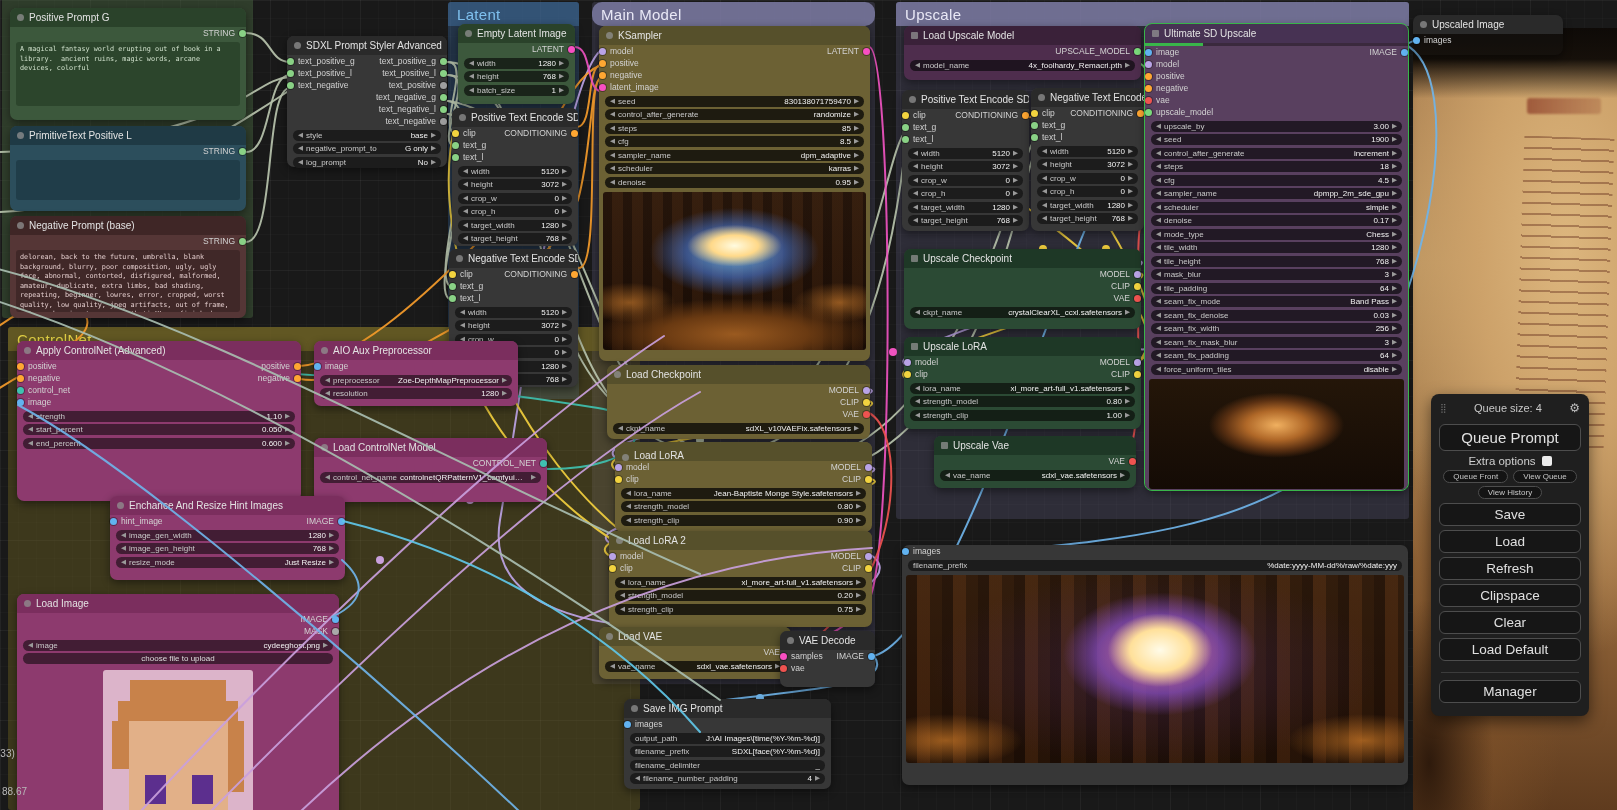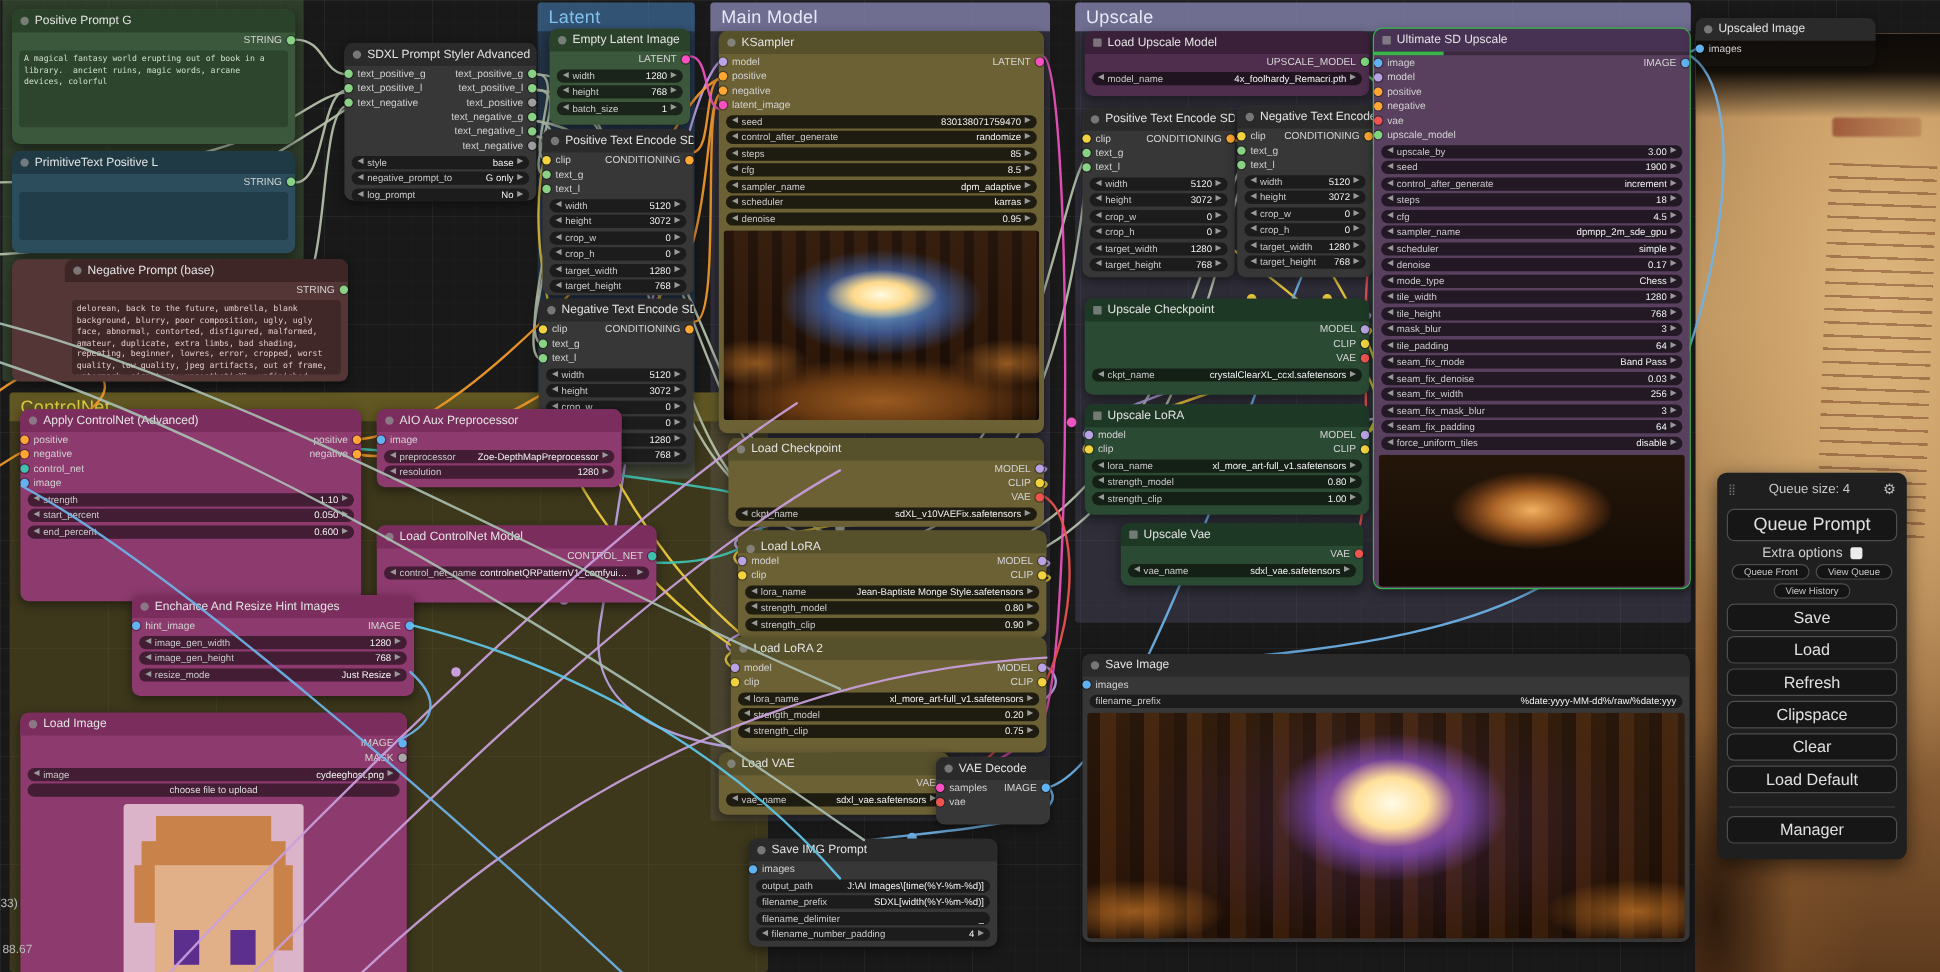--- a/index.html
+++ b/index.html
@@ -137,21 +137,21 @@
 
   <div class="corner" style="left:-3px;top:748px">(33)</div>
   <div class="corner" style="left:2px;top:786px">88.67</div>
 <div class="group" style="left: 2px; top: -20px; width: 251px; height: 338px; background: rgba(78, 112, 68, 0.42);"></div>
     <div class="group" style="left: 448px; top: 2px; width: 131px; height: 397px; background: rgba(52, 96, 146, 0.4);">
       <div class="gband" style="background: rgba(70, 120, 170, 0.45);">
         <div class="gtitle" style="color: rgb(127, 193, 239);">Latent</div>
       </div>
     </div>
     <div class="group" style="left: 592px; top: 2px; width: 283px; height: 682px; background: rgba(96, 94, 130, 0.3);">
-      <div class="gband" style="background: rgba(130, 128, 170, 0.78);">
+      <div class="gband" style="background: rgba(130, 128, 170, 0.78); border-radius: 10px;">
         <div class="gtitle" style="color: rgb(233, 232, 246);">Main Model</div>
       </div>
     </div>
     <div class="group" style="left: 896px; top: 2px; width: 513px; height: 517px; background: rgba(96, 94, 130, 0.3);">
       <div class="gband" style="background: rgba(130, 128, 170, 0.78);">
         <div class="gtitle" style="color: rgb(233, 232, 246);">Upscale</div>
       </div>
     </div>
     <div class="group" style="left: 8px; top: 327px; width: 632px; height: 483px; background: rgba(125, 110, 34, 0.36);">
       <div class="gband" style="background: rgba(110, 98, 38, 0.75);">
@@ -239,21 +239,21 @@
       </div>
       <div class="iorow">
         <div class="slot in"></div>
         <div class="slot out">
           <span class="lab">STRING</span>
           <span class="sdot" style="background: rgb(137, 209, 133);"></span>
         </div>
       </div>
       <div class="ta" style="height: 34px; background: rgb(32, 61, 73); color: rgb(207, 224, 203);"></div>
     </div>
-    <div class="node" style="left: 10px; top: 216px; width: 236px; height: 102px; background: rgb(85, 54, 54); padding-left: 44px;">
+    <div class="node" style="left: 10px; top: 216px; width: 236px; height: 102px; background: rgb(85, 54, 54);">
       <div class="ntitle" style="background: rgb(63, 38, 38);">
         <span class="ndot"></span>
         <span>Negative Prompt (base)</span>
       </div>
       <div class="iorow">
         <div class="slot in"></div>
         <div class="slot out">
           <span class="lab">STRING</span>
           <span class="sdot" style="background: rgb(137, 209, 133);"></span>
         </div>
@@ -752,21 +752,21 @@
           <span class="lab">images</span>
         </div>
         <div class="slot out"></div>
       </div>
       <div class="widget" style="background: rgb(28, 28, 28);">
         <span class="wl">output_path</span>
         <span class="wv">J:\AI Images\[time(%Y-%m-%d)]</span>
       </div>
       <div class="widget" style="background: rgb(28, 28, 28);">
         <span class="wl">filename_prefix</span>
-        <span class="wv">SDXL[width(%Y-%m-%d)]</span>
+        <span class="wv">SDXL[face(%Y-%m-%d)]</span>
       </div>
       <div class="widget" style="background: rgb(28, 28, 28);">
         <span class="wl">filename_delimiter</span>
         <span class="wv">_</span>
       </div>
       <div class="widget" style="background: rgb(28, 28, 28);">
         <span class="arr">◀</span>
         <span class="wl">filename_number_padding</span>
         <span class="wv">4</span>
         <span class="arr">▶</span>
@@ -1182,24 +1182,20 @@
       </div>
       <div class="widget" style="background: rgb(34, 25, 37);">
         <span class="arr">◀</span>
         <span class="wl">force_uniform_tiles</span>
         <span class="wv">disable</span>
         <span class="arr">▶</span>
       </div>
       <div class="prev prev-corridor" style="height: 110px;"></div>
     </div>
     <div class="node" style="left: 902px; top: 545px; width: 506px; height: 240px; background: rgb(55, 55, 55);">
-      <div class="ntitle" style="background: rgb(42, 42, 42);">
-        <span class="ndot"></span>
-        <span>Save Image</span>
-      </div>
       <div class="iorow">
         <div class="slot in">
           <span class="sdot" style="background: rgb(97, 178, 240);"></span>
           <span class="lab">images</span>
         </div>
         <div class="slot out"></div>
       </div>
       <div class="widget" style="background: rgb(28, 28, 28);">
         <span class="wl">filename_prefix</span>
         <span class="wv">%date:yyyy-MM-dd%/raw/%date:yyy</span>

